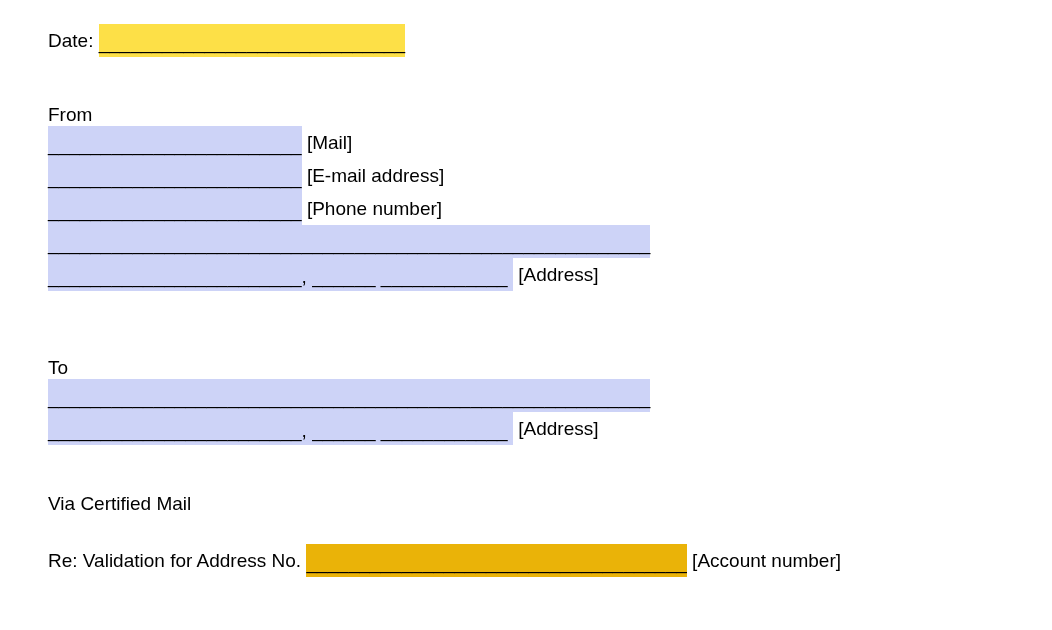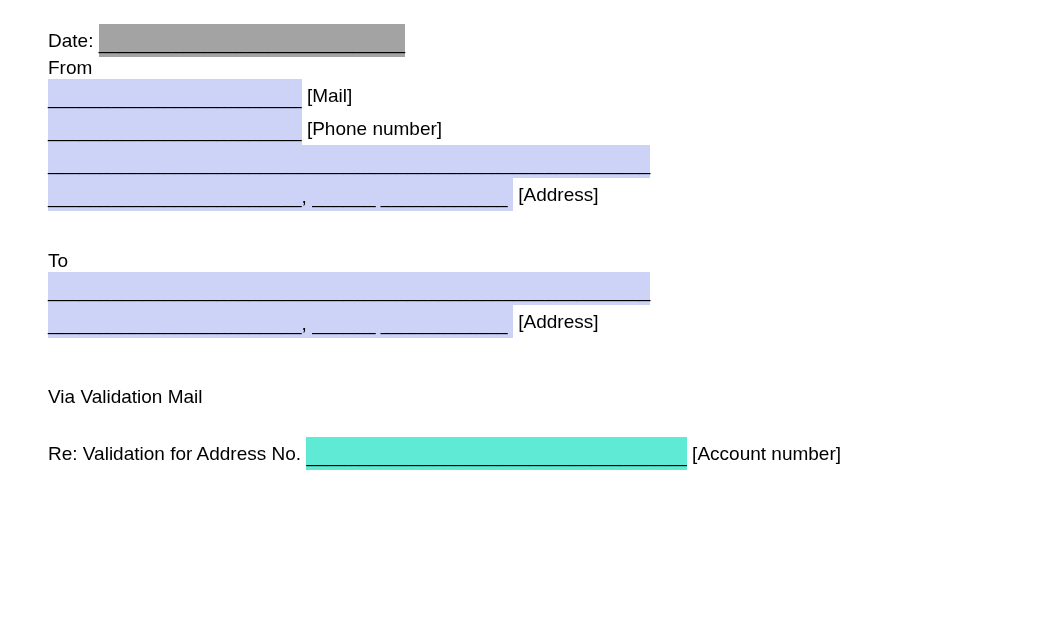--- a/index.html
+++ b/index.html
@@ -31,47 +31,48 @@
     line-height: 22px;
     white-space: pre;
   }
   .hl {
     display: inline-block;
     vertical-align: bottom;
     height: 33px;
     line-height: 37px;
     background: #cdd3f7;
   }
-  .mt-from { }
-  .mt-to   { margin-top: 39px; }
+  .mt-from { margin-top: 47px; }
+  .mt-to   { margin-top: 66px; }
   .mt-via  { margin-top: 48px; }
   .mt-re   { margin-top: 29px; }
 </style>
 </head>
 <body>
 
 <div class="page" style="background-color: rgb(255, 255, 255); color: rgb(0, 0, 0);">
 
-  <div class="row"><span>Date: </span><span class="hl" style="background-color: #a3a3a3;">_____________________________</span></div>
+  <div class="row"><span>Date: </span><span class="hl" style="background-color: #fde047;">_____________________________</span></div>
 
   <div class="heading mt-from">From</div>
 
   <div class="row"><span class="hl" style="background-color: rgb(205, 211, 247);">________________________</span><span> [Mail]</span></div>
 
+  <div class="row"><span class="hl" style="background-color: rgb(205, 211, 247);">________________________</span><span> [E-mail address]</span></div>
 
   <div class="row"><span class="hl" style="background-color: rgb(205, 211, 247);">________________________</span><span> [Phone number]</span></div>
 
   <div class="row"><span class="hl" style="background-color: rgb(205, 211, 247);">_________________________________________________________</span></div>
 
   <div class="row"><span class="hl" style="background-color: rgb(205, 211, 247);">________________________, ______ ____________ </span><span> [Address]</span></div>
 
   <div class="heading mt-to">To</div>
 
 
   <div class="row"><span class="hl" style="background-color: rgb(205, 211, 247);">_________________________________________________________</span></div>
 
   <div class="row"><span class="hl" style="background-color: rgb(205, 211, 247);">________________________, ______ ____________ </span><span> [Address]</span></div>
 
-  <div class="heading mt-via">Via Validation Mail</div>
+  <div class="heading mt-via">Via Certified Mail</div>
 
-  <div class="row mt-re"><span>Re: Validation for Address No. </span><span class="hl" style="background-color: #5eead4;">____________________________________</span><span> [Account number]</span></div>
+  <div class="row mt-re"><span>Re: Validation for Address No. </span><span class="hl" style="background-color: #eab308;">____________________________________</span><span> [Account number]</span></div>
 
 </div>
 
 </body></html>

